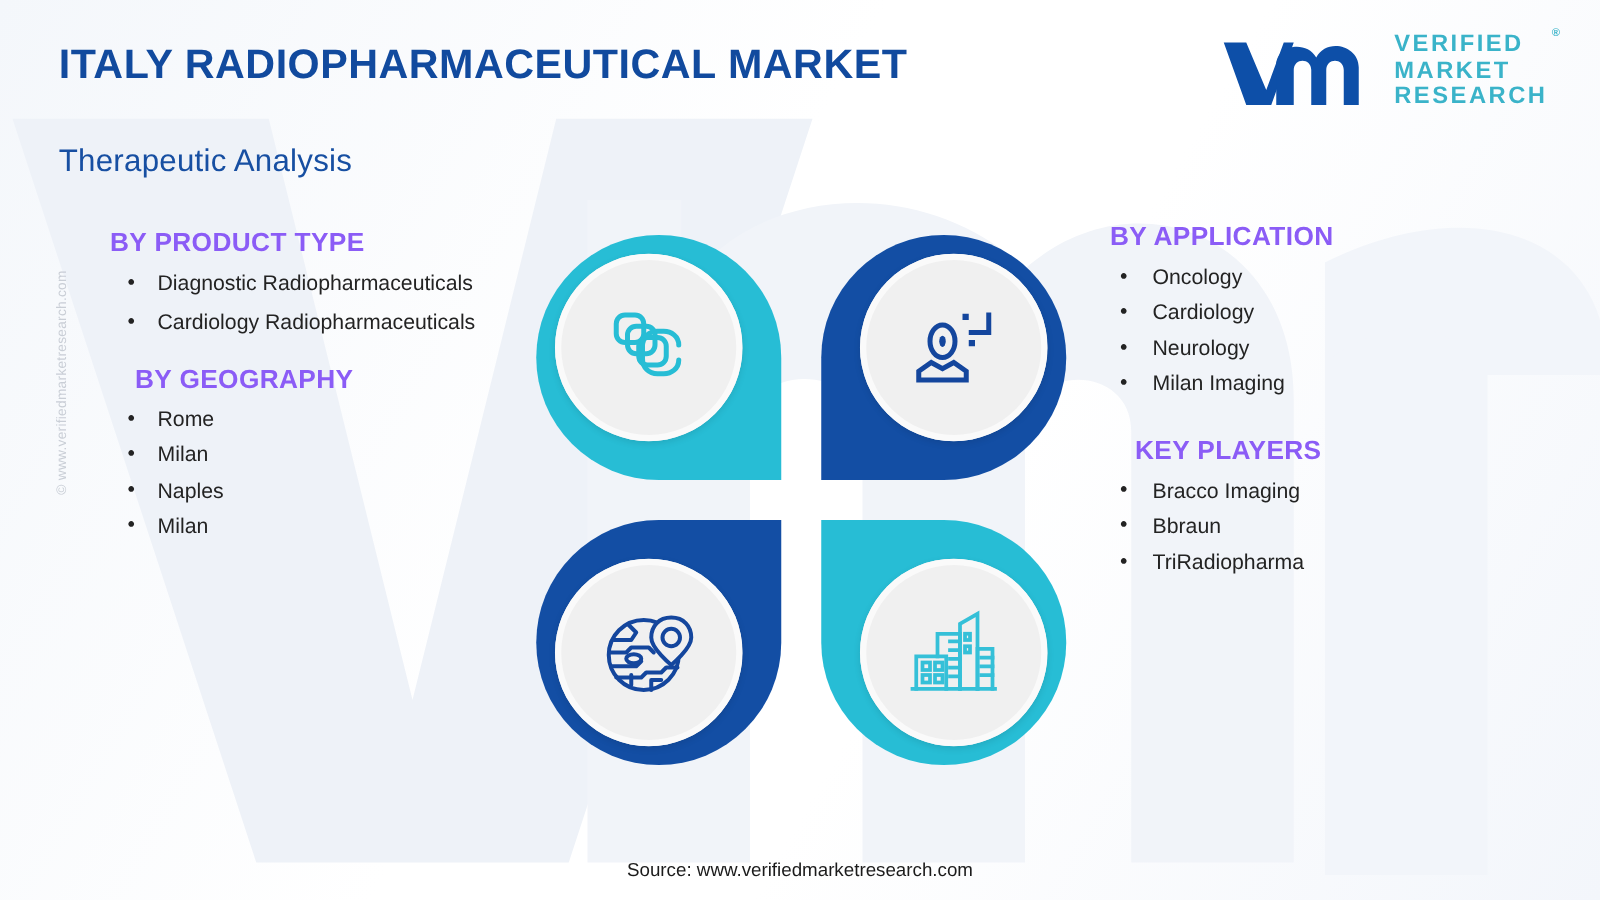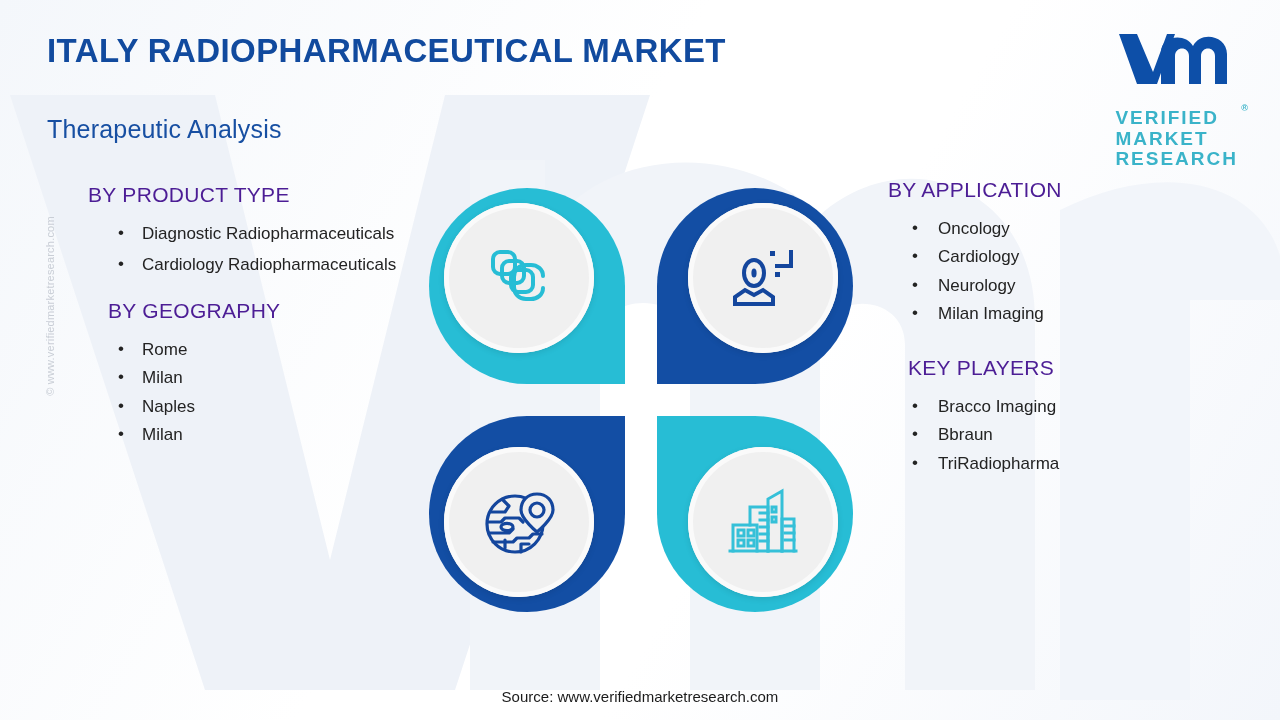--- a/index.html
+++ b/index.html
@@ -78,21 +78,20 @@
 
   
   .logo {
     position: absolute;
     right: 42px;
     top: 26px;
     display: flex;
     align-items: flex-start;
     gap: 20px;
     z-index: 5;
-    flex-direction: column;
   }
   .logo-mark { display: block; }
   .logo-text {
     display: flex;
     flex-direction: column;
     line-height: 1.08;
     position: relative;
   }
   .logo-text span {
     font-size: 19px;
@@ -115,30 +114,30 @@
   .col {
     position: absolute;
     z-index: 4;
   }
   .col-left  { left: 88px;  top: 183px; width: 330px; }
   .col-right { left: 888px; top: 178px; width: 330px; }
 
   .section + .section { margin-top: 22px; }
   .section-title {
     font-size: 21px;
-    font-weight: normal;
-    color: #4c1d95;
+    font-weight: bold;
+    color: #8b5cf6;
     letter-spacing: 0.3px;
     margin-bottom: 9px;
   }
   .section-title.indented { padding-left: 20px; }
 
   ul.items {
     list-style: none;
-    margin: 16px;
+    margin: 0;
     padding: 0;
   }
   ul.items li {
     position: relative;
     font-size: 17px;
     color: #232323;
     line-height: 1.32;
     margin-bottom: 9px;
     padding-left: 38px;
   }

